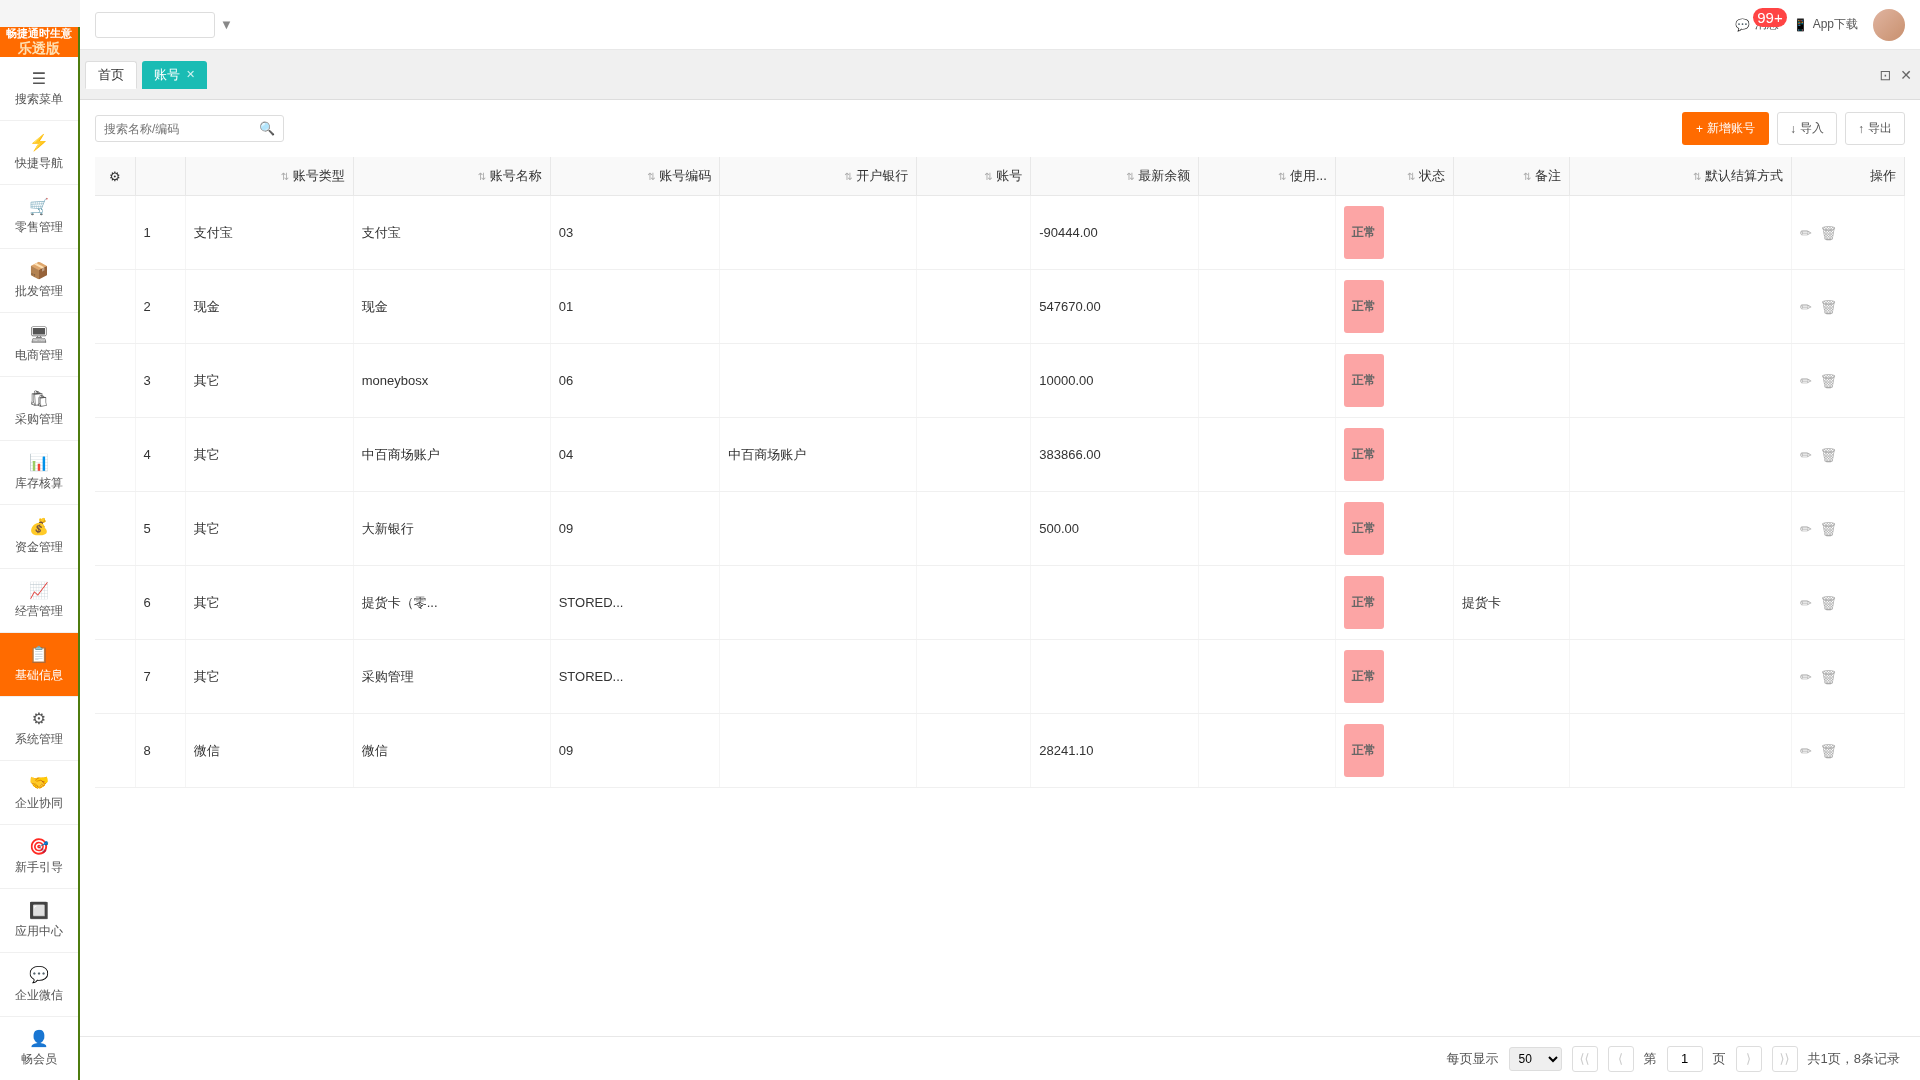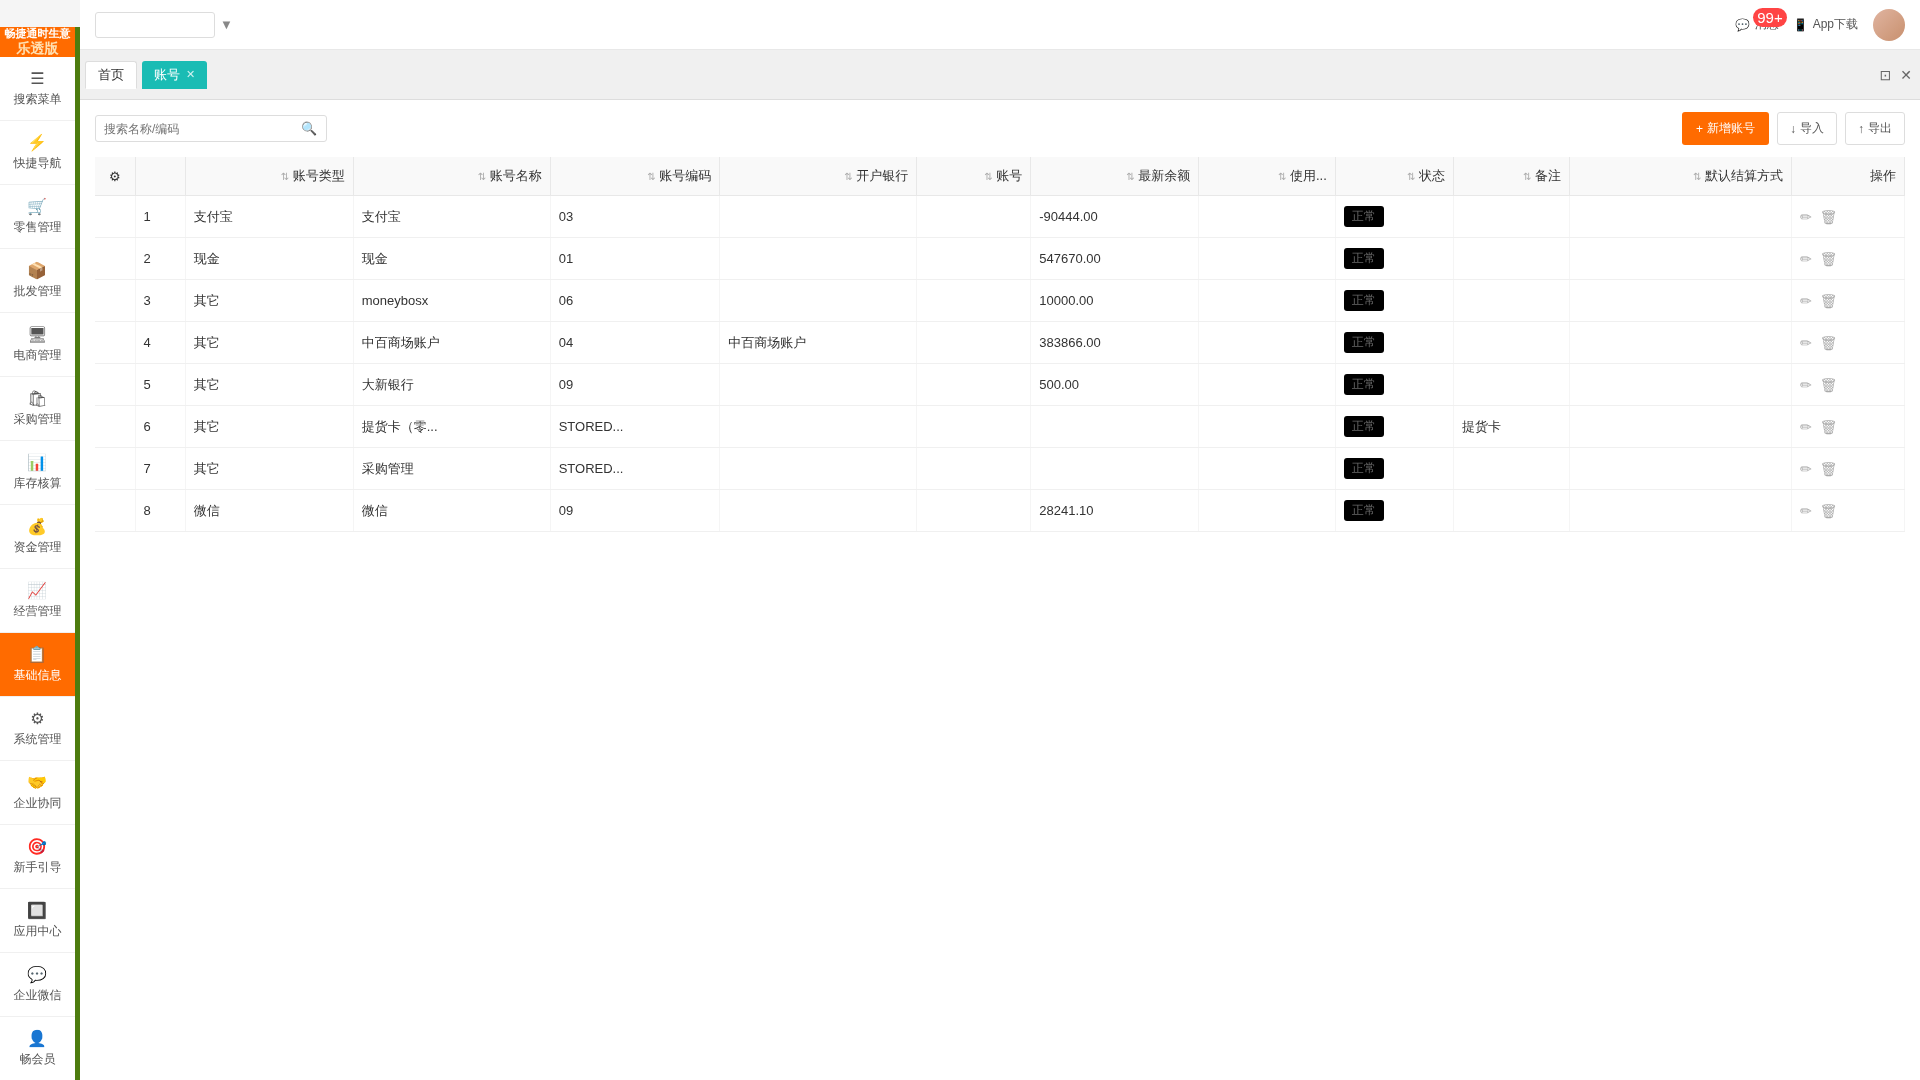--- a/index.html
+++ b/index.html
@@ -4,21 +4,21 @@
   <style>
     * { box-sizing: border-box; margin: 0; padding: 0; }
     body { font-family: 'Microsoft YaHei', Arial, sans-serif; font-size: 13px; background: #f5f5f5; display: flex; height: 1080px; overflow: hidden; }
 
     
     .sidebar {
       width: 80px;
       background: #fff;
       display: flex;
       flex-direction: column;
-      border-right: 5px solid #4d7c0f;
+      border-right: 2px solid #4d7c0f;
       flex-shrink: 0;
       margin-top: 27px;
     }
     .sidebar-logo {
       background: #ff6b00;
       height: 50px;
       display: flex;
       align-items: center;
       justify-content: center;
       color: white;
@@ -108,22 +108,21 @@
       justify-content: space-between;
       background: white;
     }
     .toolbar-left { display: flex; align-items: center; gap: 10px; }
     .search-box {
       display: flex;
       align-items: center;
       border: 1px solid #ddd;
       border-radius: 3px;
       padding: 5px 8px;
-      width: 232px;
-      gap: 38px;
+      width: 189px;
     }
     .search-box input {
       border: none;
       outline: none;
       font-size: 12px;
       width: 160px;
       color: #999;
     }
     .search-icon { color: #aaa; cursor: pointer; }
     .toolbar-right { display: flex; gap: 8px; }
@@ -169,25 +168,26 @@
     th .sort-icons { color: #aaa; font-size: 10px; }
     td {
       padding: 10px 8px;
       border-bottom: 1px solid #f0f0f0;
       color: #333;
       border-right: 1px solid #f5f5f5;
     }
     td:first-child { text-align: center; color: #888; }
     .status-badge {
       display: inline-block;
-      padding: 2px 8px;
-      border-radius: 3px;
-      font-size: 12px;
-      background: #000000;
+      padding: 18px 8px;
+      border-radius: 3px;
+      font-size: 12px;
+      background: #fca5a5;
       color: #666;
+      font-weight: bold;
     }
     .action-btns { display: flex; gap: 8px; align-items: center; }
     .action-btn { cursor: pointer; color: #aaa; font-size: 14px; }
 
     
     .pagination {
       height: 44px;
       display: flex;
       align-items: center;
       justify-content: flex-end;
@@ -573,14 +573,30 @@
         <div class="action-btns">
           <span class="action-btn" title="编辑">✏</span>
           <span class="action-btn" title="删除">🗑</span>
         </div>
       </td>
     </tr>
           </tbody>
       </table>
     </div>
 
+    <div class="pagination">
+      <span>每页显示</span>
+      <select class="page-size-select">
+        <option>50</option>
+        <option>100</option>
+        <option>200</option>
+      </select>
+      <button class="page-btn disabled">⟨⟨</button>
+      <button class="page-btn disabled">⟨</button>
+      <span>第</span>
+      <input class="page-input" type="text" value="1" style="">
+      <span>页</span>
+      <button class="page-btn disabled">⟩</button>
+      <button class="page-btn disabled">⟩⟩</button>
+      <span>共1页，8条记录</span>
+    </div>
   </div>
 </div>
 
 </body></html>

